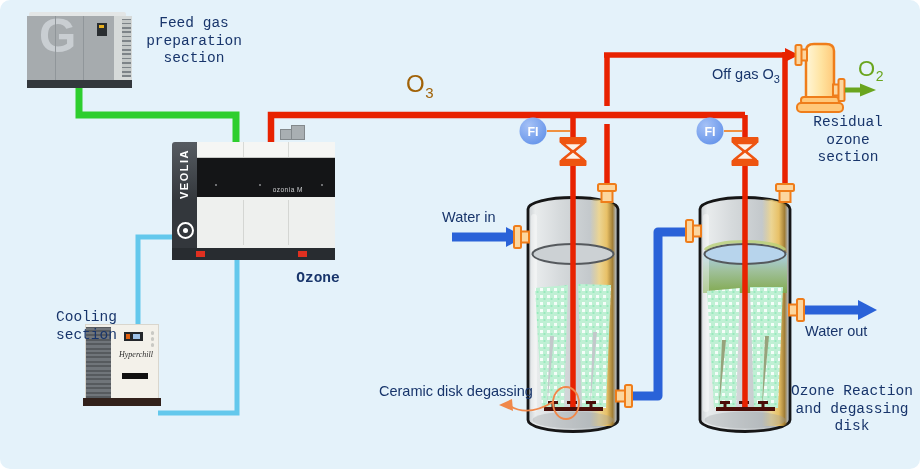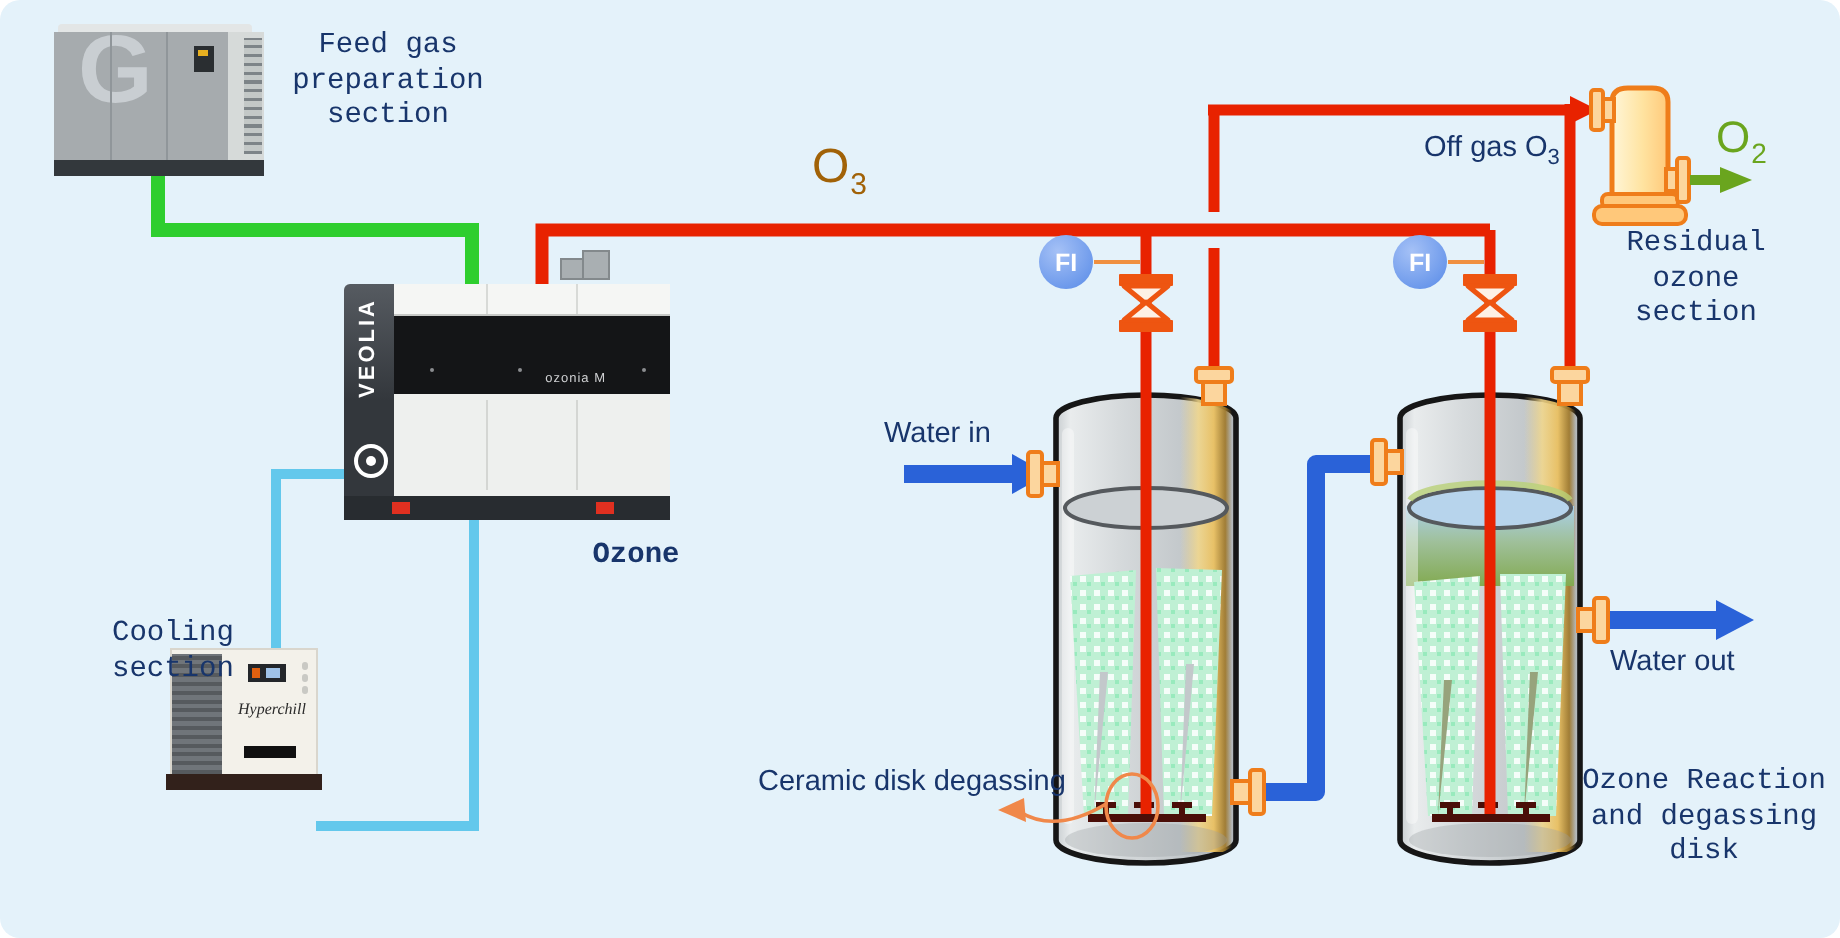--- a/index.html
+++ b/index.html
@@ -36,21 +36,21 @@
   .veo .black{position:absolute;left:0;right:0;top:16px;height:39px;background:#141517;}
   .veo .model{position:absolute;right:32px;bottom:4px;font-size:6.5px;color:#cfd0d2;letter-spacing:.5px;}
   .veo .dot{position:absolute;width:2px;height:2px;background:#8b8d90;border-radius:50%;}
   .veo .lower{position:absolute;left:0;right:0;top:55px;height:51px;background:#eef0ee;}
   .veo .lower .seam{position:absolute;top:3px;bottom:3px;border-left:1.5px solid #d4d6d3;}
   .veo .vbase{position:absolute;left:0;right:0;bottom:0;height:12px;background:#282c30;}
   .veo .foot{position:absolute;bottom:3px;width:9px;height:6px;background:#e03020;}
   .veo .widget{position:absolute;left:106px;top:-13px;width:28px;height:14px;}
   .veo .widget i{position:absolute;background:#a9afb2;border:1px solid #83898c;}
   
-  .chl{position:absolute;left:85px;top:324px;width:74px;height:71px;border-radius:18px;}
+  .chl{position:absolute;left:85px;top:324px;width:74px;height:82px;border-radius:18px;}
   .chl .cbody{position:absolute;left:0;right:0;top:0;bottom:7px;background:#f3f1ea;border:1px solid #d9d6cd;}
   .chl .grille{position:absolute;left:0;top:2px;bottom:0;width:25px;background:repeating-linear-gradient(0deg,#565a5e 0 2px,#70757a 2px 4.4px);}
   .chl .panel{position:absolute;left:38px;top:7px;width:19px;height:9px;background:#23262a;}
   .chl .panel i.o{position:absolute;left:2px;top:2px;width:4px;height:5px;background:#e06010;}
   .chl .panel i.b{position:absolute;left:9px;top:2px;width:7px;height:5px;background:#9fc2e8;}
   .chl .knob{position:absolute;width:3.5px;height:3.5px;background:#c9c9c4;border-radius:50%;right:4px;}
   .chl .hyp{position:absolute;left:33px;top:25px;font-family:"Liberation Serif",serif;font-style:italic;font-size:8px;color:#2b2b2b;}
   .chl .bar{position:absolute;left:36px;top:48px;width:26px;height:6px;background:#101010;}
   .chl .cbase{position:absolute;left:-2px;right:-2px;bottom:0;height:8px;background:#32211b;}
   

